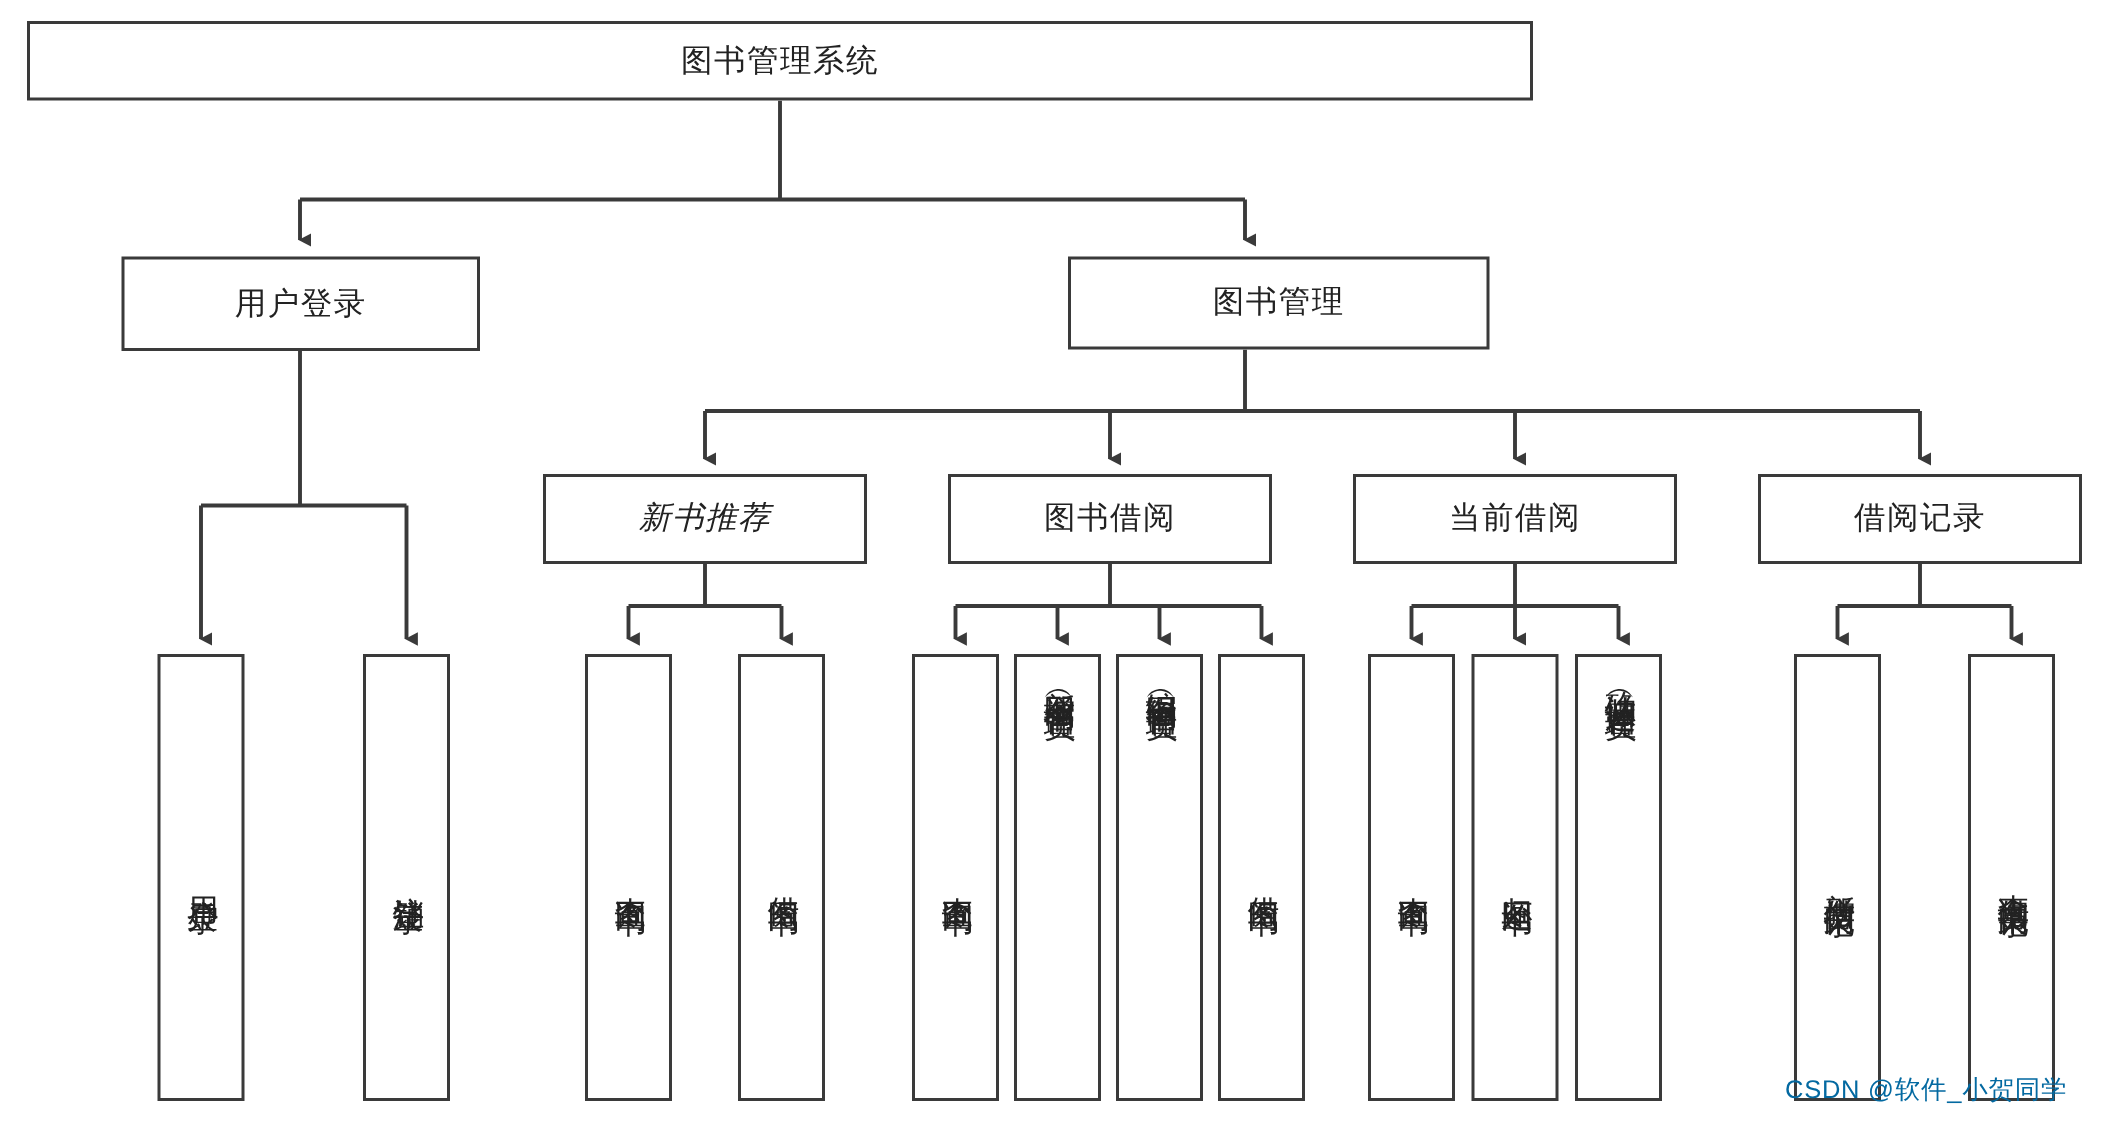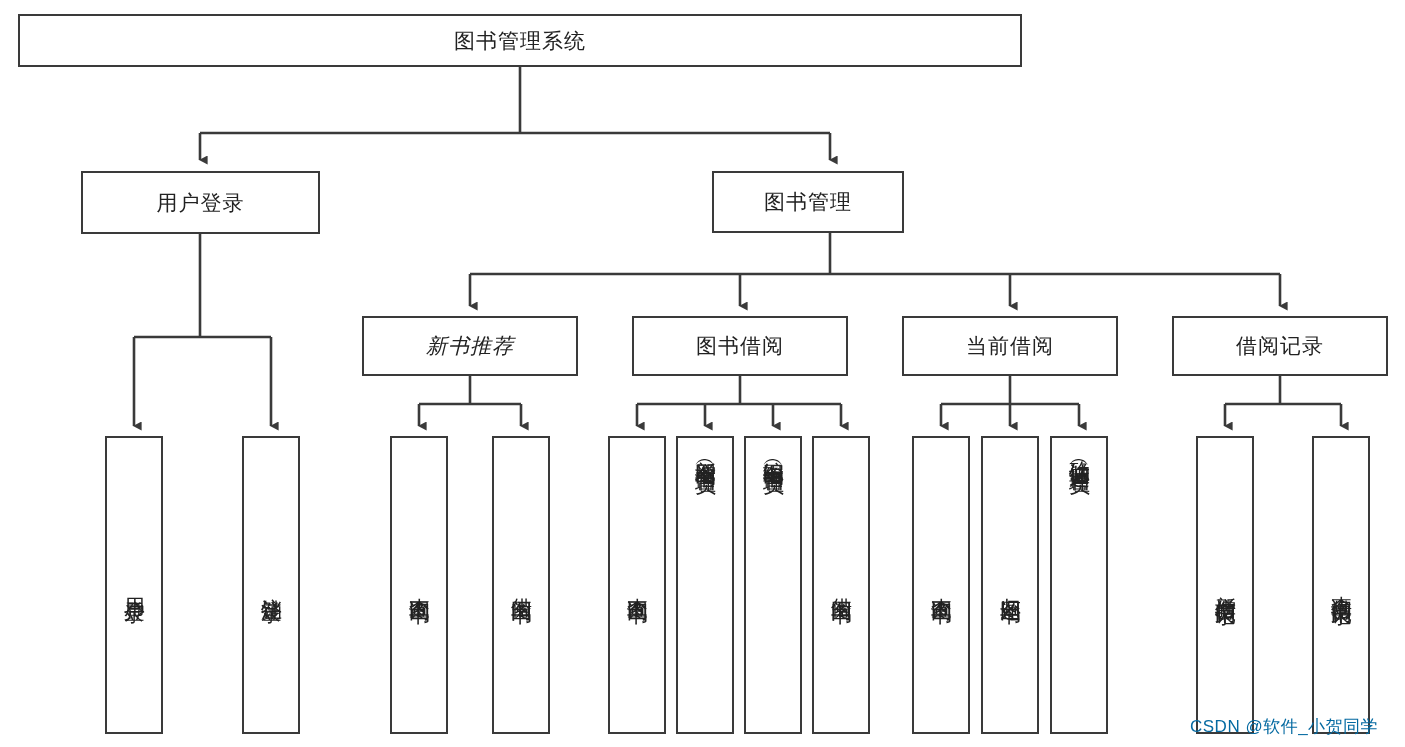--- a/index.html
+++ b/index.html
@@ -124,21 +124,21 @@
   </svg>
 
   <div class="node node-h" style="left:18px; top:14px; width:1004px; height:53px;">
     <span class="label">图书管理系统</span>
   </div>
 
   <div class="node node-h" style="left:81px; top:171px; width:239px; height:63px;">
     <span class="label">用户登录</span>
   </div>
 
-  <div class="node node-h" style="left:712px; top:171px; width:192px; height:62px;">
+  <div class="node node-h" style="left:712px; top:171px; width:281px; height:62px;">
     <span class="label">图书管理</span>
   </div>
 
   <div class="node node-h" style="left:362px; top:316px; width:216px; height:60px;font-style:italic;">
     <span class="label">新书推荐</span>
   </div>
 
   <div class="node node-h" style="left:902px; top:316px; width:216px; height:60px;">
     <span class="label">当前借阅</span>
   </div>

